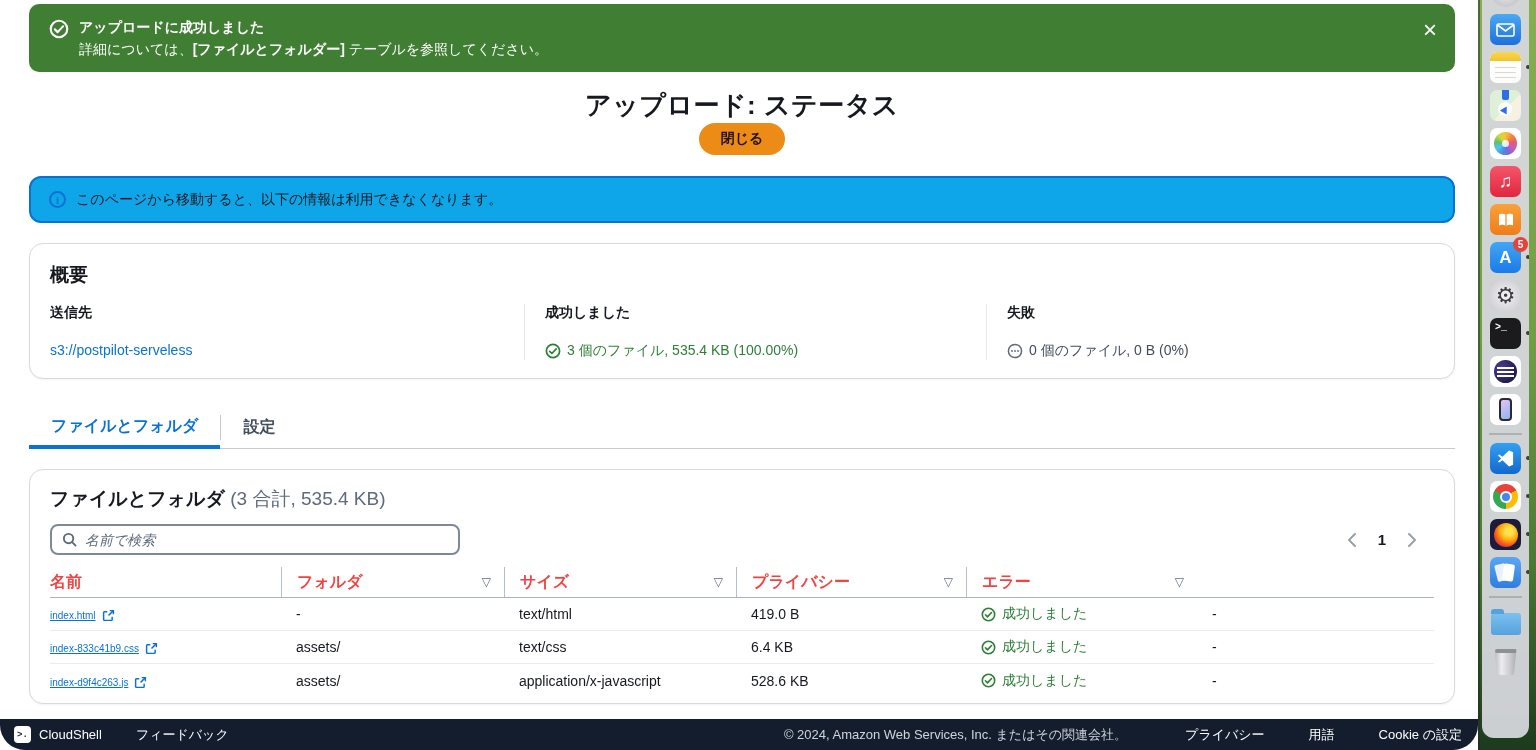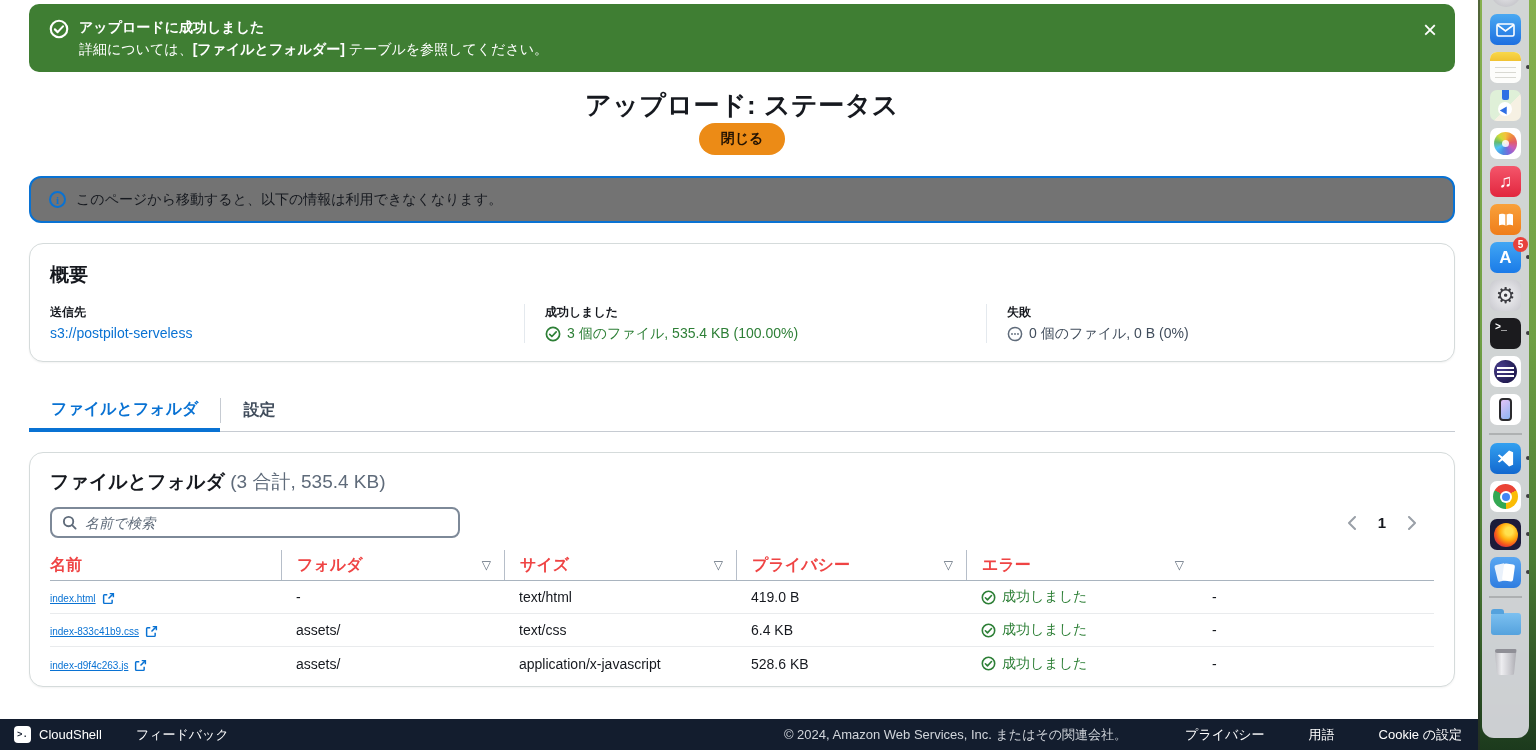--- a/index.html
+++ b/index.html
@@ -4,21 +4,21 @@
 <style>
   * { box-sizing: border-box; margin: 0; padding: 0; }
   html,body { width:1536px; height:750px; }
   body {
     font-family: "Liberation Sans", "DejaVu Sans", sans-serif;
     background:#fff; color:#16191f; overflow:hidden;
   }
   .screen { position:relative; width:1536px; height:750px; display:flex; }
 
   
-  .browser { position:relative; width:1478px; height:750px; background:#fff; overflow:hidden; }
+  .browser { position:relative; width:1478px; height:750px; background:#fff; overflow:hidden;border-radius:25px; }
 
   
   .flashbar {
     margin:4px 23px 0 29px; height:68px; background:#3f7e33; border-radius:10px;
     display:flex; align-items:flex-start; padding:12px 18px 0 20px; color:#fff;
   }
   .flash-icon { flex:none; margin:3px 10px 0 0; }
   .flash-text { flex:1; font-size:14px; line-height:22px; }
   .flash-title { font-weight:bold; }
   .flash-msg b { font-weight:bold; }
@@ -32,21 +32,21 @@
   .page-head { margin:16px 23px 0 29px; display:flex; align-items:center; justify-content:space-between;flex-direction:column; }
   .page-title { font-size:26px; font-weight:bold; letter-spacing:.5px; }
   .btn-primary {
     background:#ec8b16; border:none; border-radius:17px; padding:7px 22px;
     font-size:14px; font-weight:bold; color:#231303; cursor:pointer;
     font-family:"Liberation Sans",sans-serif;
   }
 
   
   .info-alert {
-    margin:21px 23px 0 29px; border:2px solid #0972d3; background:#737373; border-radius:12px;
+    margin:21px 23px 0 29px; border:2px solid #0972d3; background:#0ea5e9; border-radius:12px;
     height:47px; display:flex; align-items:center; padding:0 18px; gap:10px; font-size:14px;
   }
   .info-icon {
     flex:none; width:17px; height:17px; border:2px solid #0972d3; border-radius:50%;
     color:#0972d3; font-size:11px; font-weight:bold; display:flex; align-items:center; justify-content:center;
     font-family:"Liberation Serif",serif;
   }
   .info-icon::before { content:"i"; }
 
   
@@ -57,21 +57,21 @@
   .card-title { font-size:19px; font-weight:bold; }
   .card-title .count { font-weight:normal; color:#5f6b7a; }
 
   
   .ov-cols { display:flex; margin-top:16px; }
   .ov-col { padding-right:20px; }
   .ov-col + .ov-col { border-left:1px solid #e4e9ee; padding-left:20px; }
   .ov-col:nth-child(1) { width:474px; }
   .ov-col:nth-child(2) { width:462px; }
   .ov-col:nth-child(3) { flex:1; }
-  .ov-label { font-size:12px; font-weight:bold; margin-bottom:4px;font-family:Liberation Serif, serif; }
+  .ov-label { font-size:14px; font-weight:bold; margin-bottom:20px;font-family:Liberation Serif, serif; }
   .ov-value { font-size:14px; display:flex; align-items:center; gap:6px; }
   .link { color:#0972d3; text-decoration:none; cursor:pointer; }
   .success-text { color:#2d7f36; }
   .muted-text { color:#414d5c; }
 
   
   .tabs { margin:28px 23px 0 29px; display:flex; align-items:stretch; border-bottom:1px solid #c6cbd2; height:42px; }
   .tab { display:flex; align-items:center; padding:0 22px; font-size:16px; font-weight:bold; cursor:pointer; position:relative; }
   .tab.active { color:#0972d3; border-bottom:4px solid #0972d3; margin-bottom:-1px; }
   .tab.inactive { color:#414d5c; }

